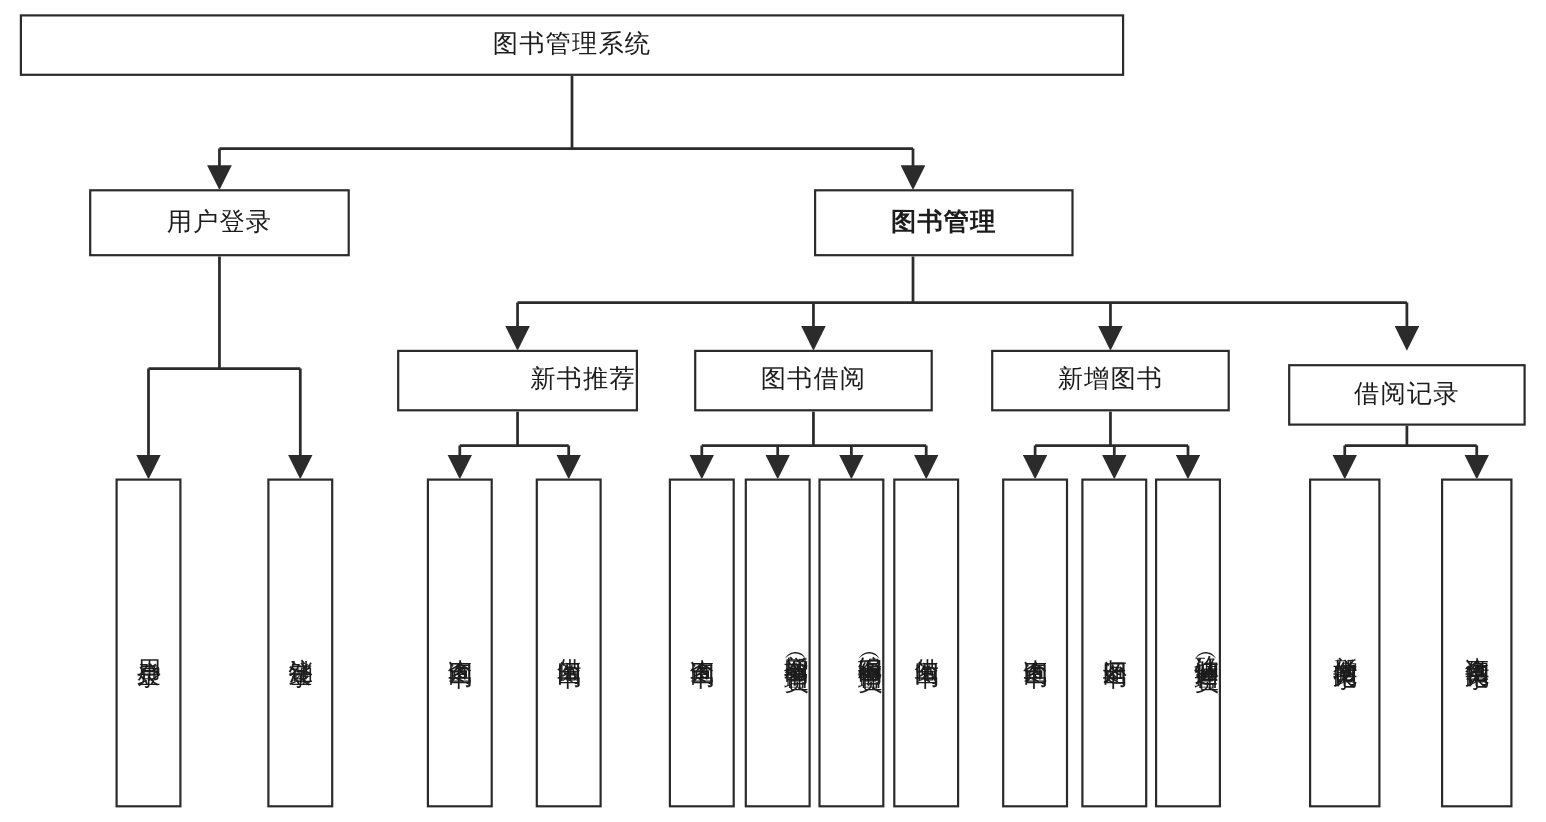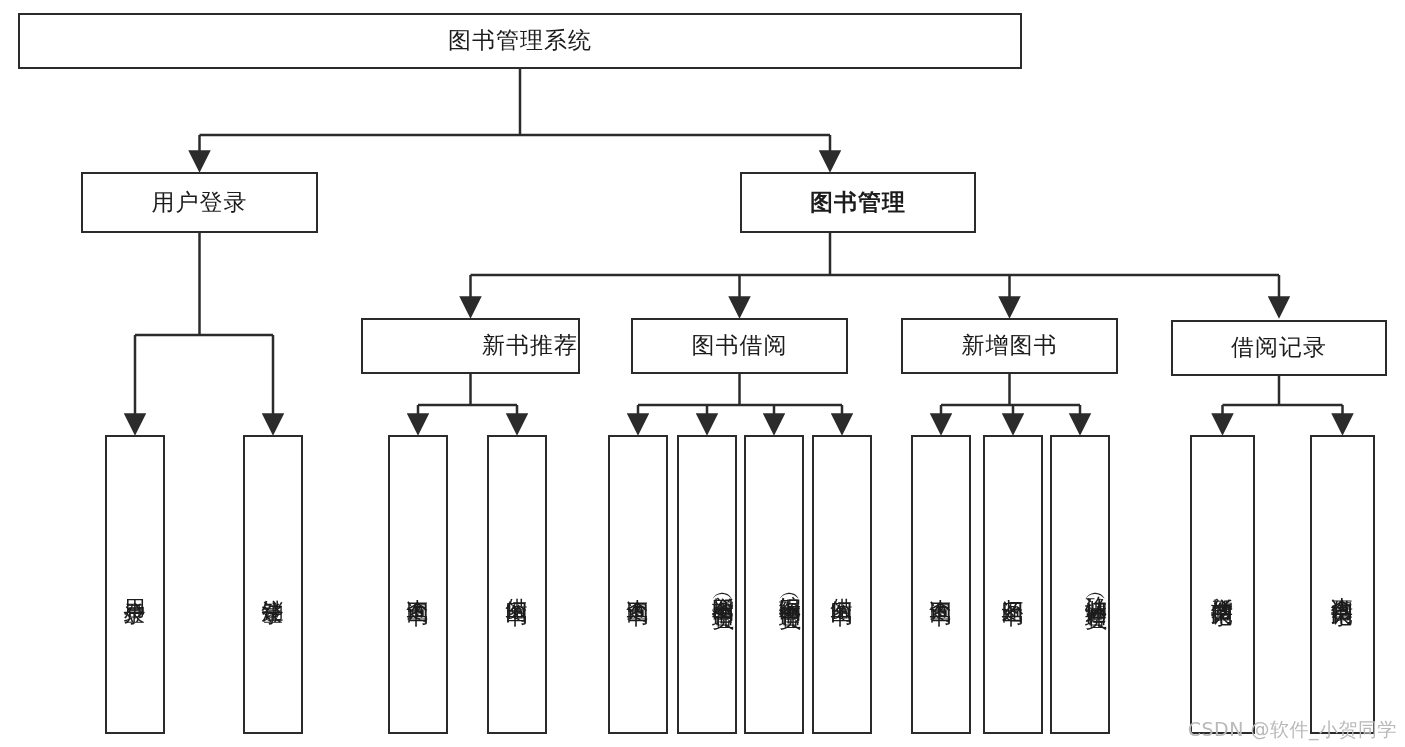--- a/index.html
+++ b/index.html
@@ -130,21 +130,21 @@
       </div>
       <div class="node horizontal" style="left: 361px; top: 318px; width: 219px; height: 56px; justify-content: flex-end;">
         <span class="node-label">新书推荐</span>
       </div>
       <div class="node horizontal" style="left: 631px; top: 318px; width: 217px; height: 56px; align-items: center;">
         <span class="node-label">图书借阅</span>
       </div>
       <div class="node horizontal" style="left: 901px; top: 318px; width: 217px; height: 56px;">
         <span class="node-label">新增图书</span>
       </div>
-      <div class="node horizontal" style="left: 1171px; top: 320px; width: 216px; height: 56px;">
+      <div class="node horizontal" style="left: 1171px; top: 331px; width: 216px; height: 56px;">
         <span class="node-label">借阅记录</span>
       </div>
       <div class="node vertical centered" style="left: 105px; top: 435px; width: 60px; height: 299px;">
         <span class="node-label">用户登录</span>
       </div>
       <div class="node vertical centered" style="left: 243px; top: 435px; width: 60px; height: 299px;">
         <span class="node-label">注销登录</span>
       </div>
       <div class="node vertical centered" style="left: 388px; top: 435px; width: 60px; height: 299px;">
         <span class="node-label">查询图书</span>
@@ -174,14 +174,13 @@
         <span class="node-label">确认归还（管理员）</span>
       </div>
       <div class="node vertical centered" style="left: 1190px; top: 435px; width: 65px; height: 299px;">
         <span class="node-label">新增借阅记录</span>
       </div>
       <div class="node vertical centered" style="left: 1310px; top: 435px; width: 65px; height: 299px;">
         <span class="node-label">查询借阅记录</span>
       </div>
     </div>
 
-  <div id="watermark">CSDN @软件_小贺同学</div>
 </div>
 
 </body></html>

